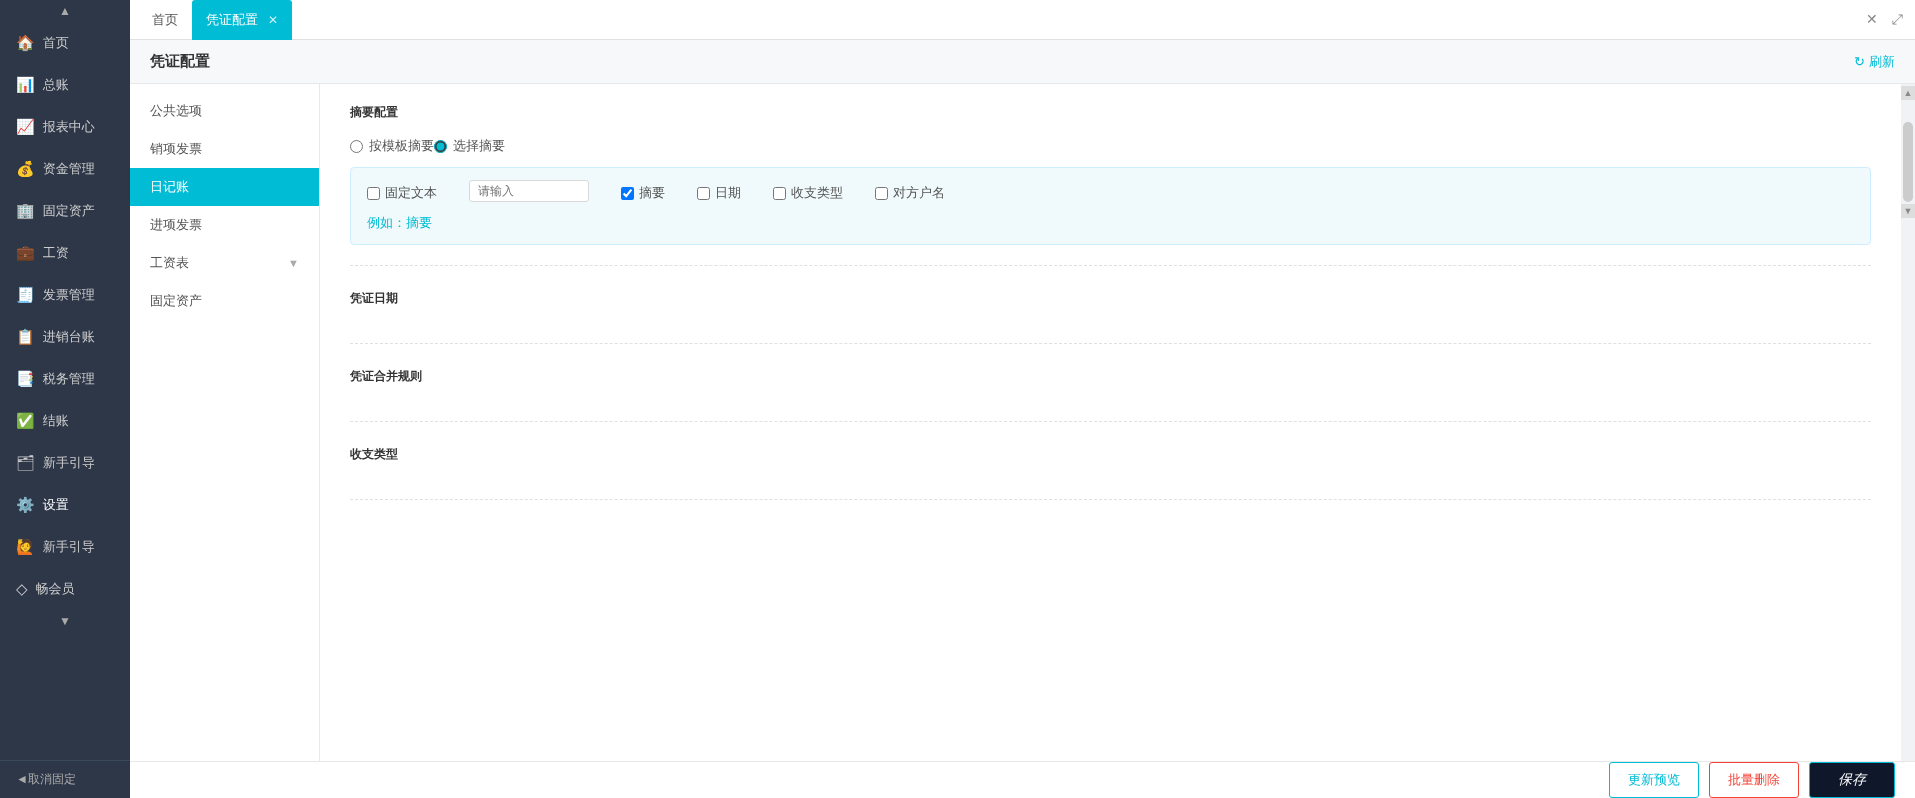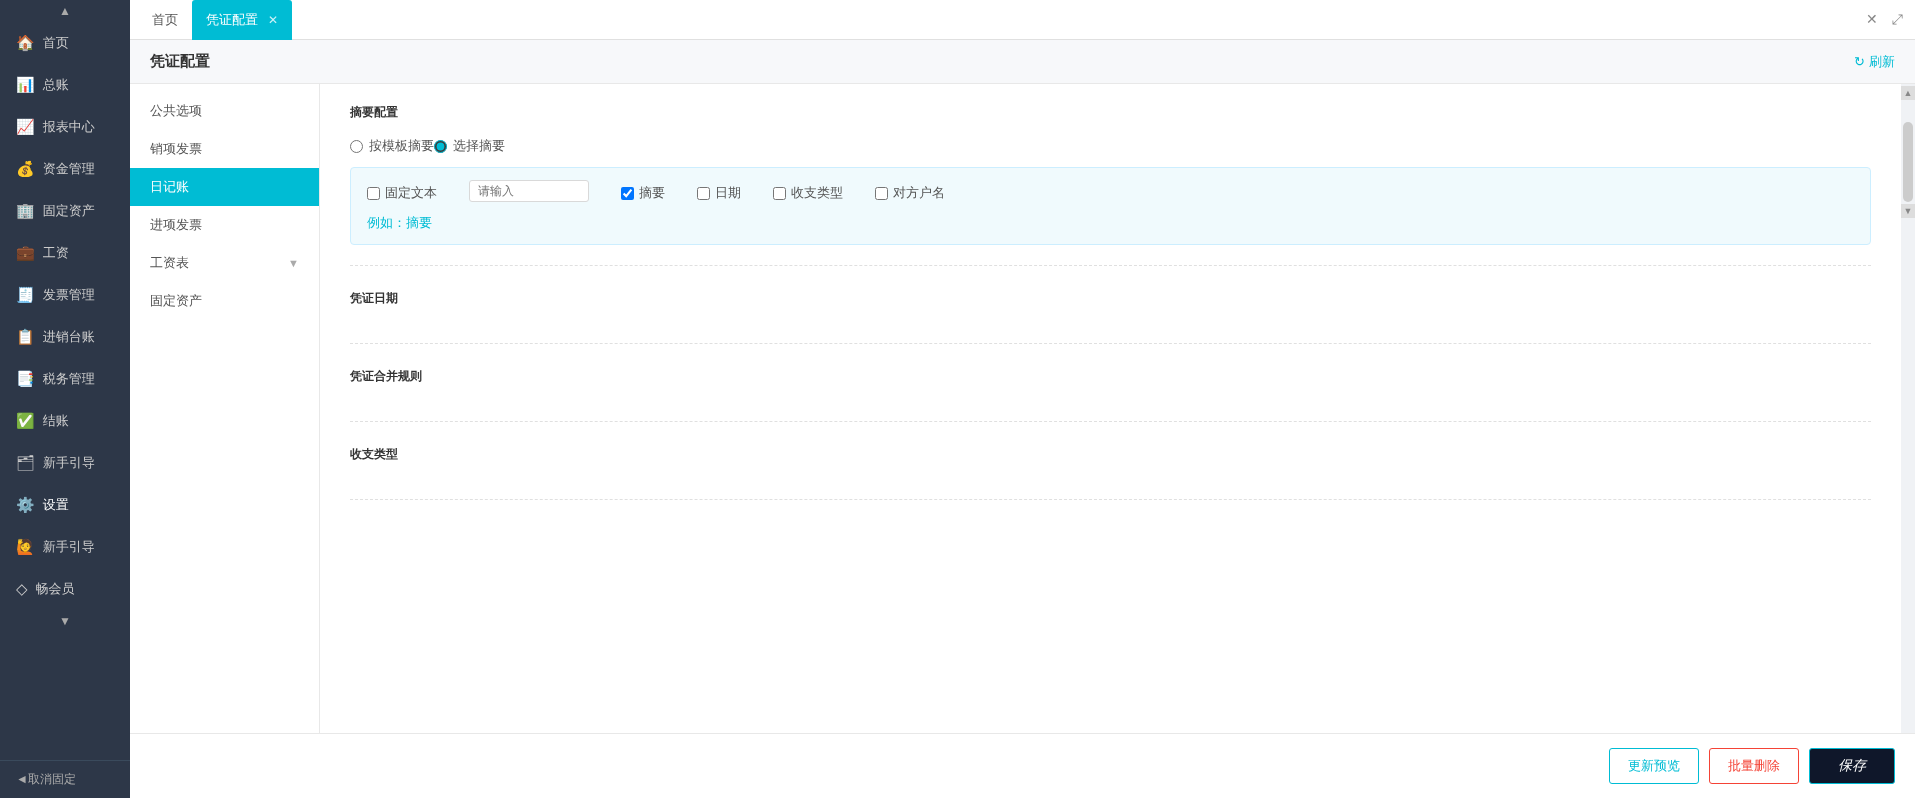--- a/index.html
+++ b/index.html
@@ -196,21 +196,21 @@
       color: #00bcd4;
       font-size: 13px;
     }
 
     
     .bottom-actions {
       position: sticky;
       bottom: 0;
       background: #fff;
       border-top: 1px solid #e8e8e8;
-      padding: 14px 20px;
+      padding: 0 20px;
       display: flex;
       justify-content: flex-end;
       gap: 10px;
       flex-shrink: 0;
     }
     .btn {
       padding: 7px 18px;
       border-radius: 3px;
       cursor: pointer;
       font-size: 13px;

